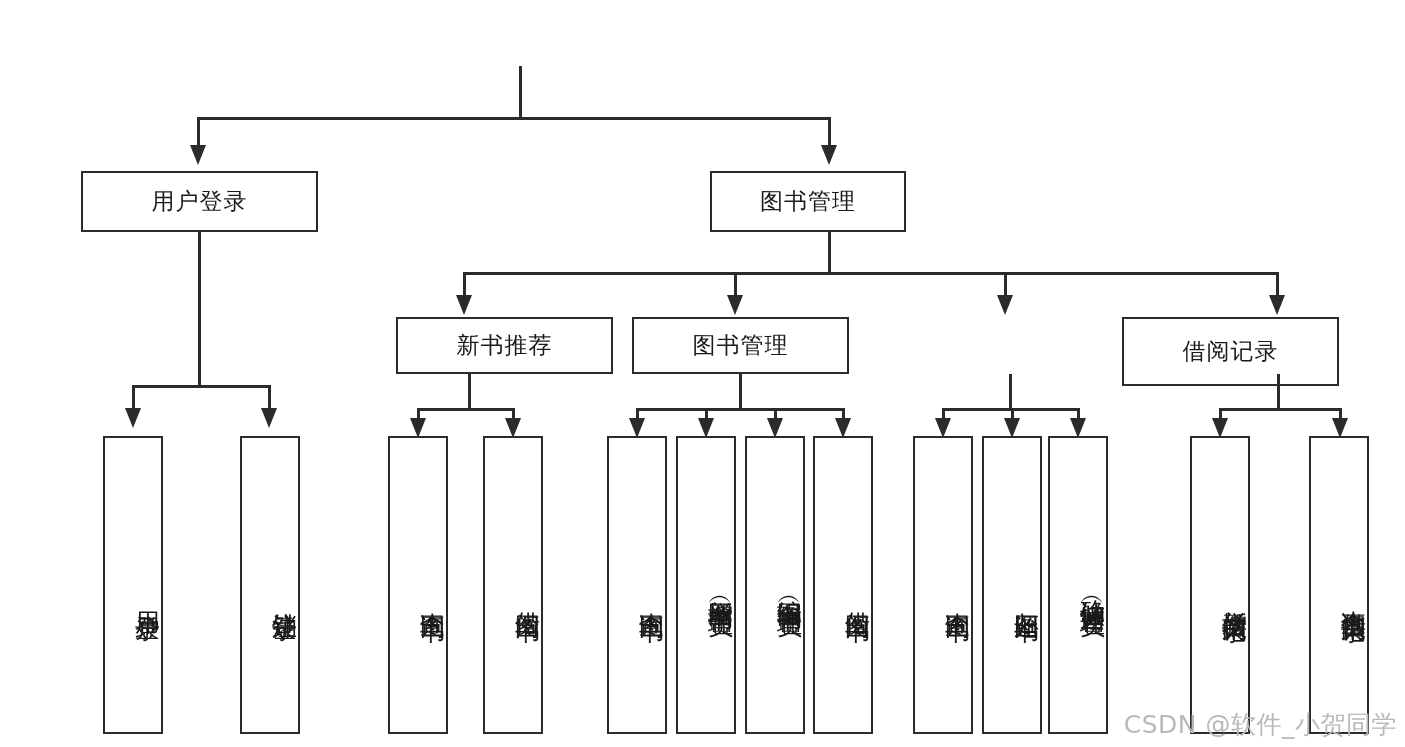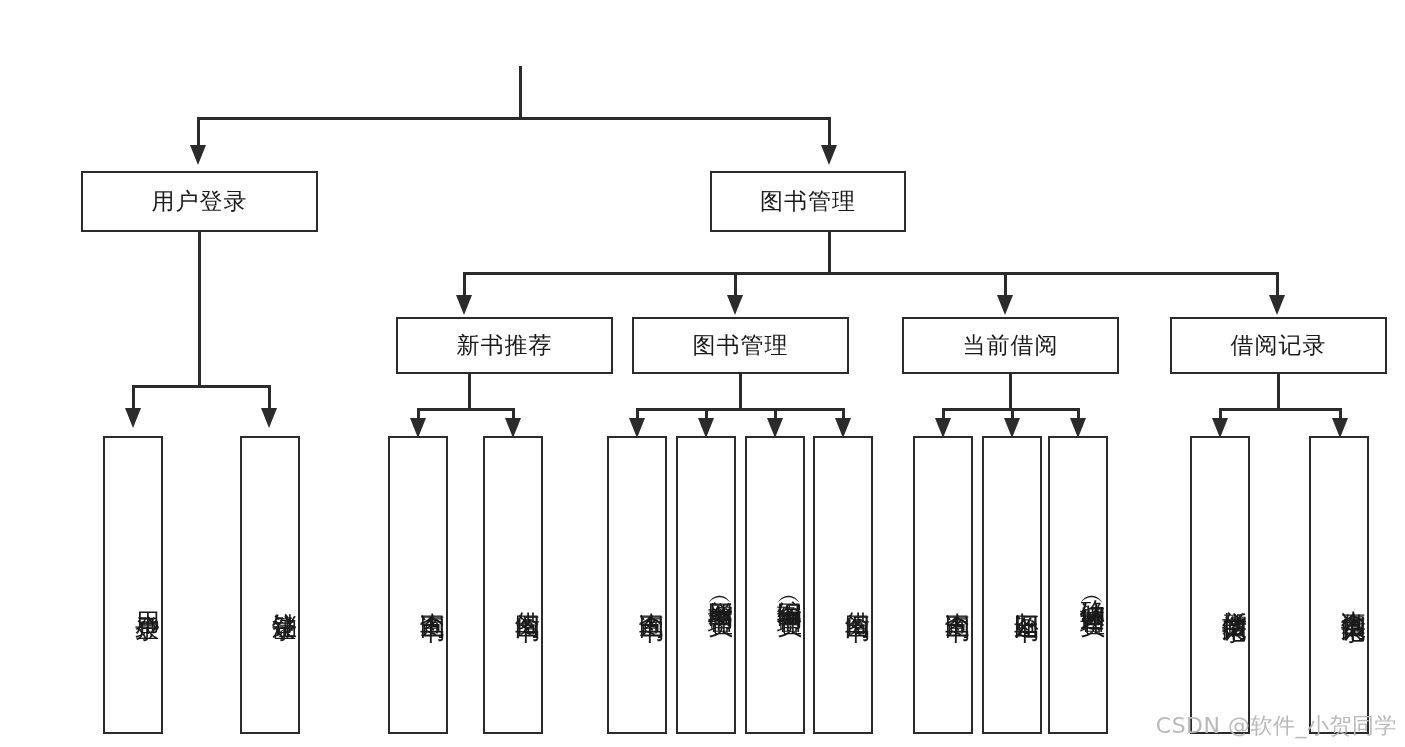--- a/index.html
+++ b/index.html
@@ -61,21 +61,21 @@
     width: 0;
     height: 0;
     border-left: 8px solid transparent;
     border-right: 8px solid transparent;
     border-top: 20px solid #2b2b2b;
   }
   .watermark {
     position: absolute;
     right: 8px;
     bottom: 6px;
-    font-size: 22px;
+    font-size: 25px;
     color: #b9b9b9;
     letter-spacing: 0.5px;
     white-space: nowrap;
   }
 </style>
 </head>
 <body>
 
 <div id="canvas">
 
@@ -111,24 +111,21 @@
   <div class="arrow" style="left:997px; top:295px;"></div>
   <div class="edge v" style="left:1276px; top:272px; height:25px;"></div>
   <div class="arrow" style="left:1269px; top:295px;"></div>
 
   <div class="node horiz" style="left:361px; top:317px; width:217px; height:57px;margin-left:35px;">
     <span>新书推荐</span>
   </div>
   <div class="node horiz" style="left:632px; top:317px; width:217px; height:57px;">
     <span>图书管理</span>
   </div>
-  <div class="node horiz" style="left:902px; top:317px; width:217px; height:57px;">
-    <span>当前借阅</span>
-  </div>
-  <div class="node horiz" style="left:1170px; top:317px; width:217px; height:57px;">
+  <div class="node horiz" style="left:1122px; top:317px; width:217px; height:69px;">
     <span>借阅记录</span>
   </div>
 
   <div class="edge v" style="left:468px; top:374px; height:36px;"></div>
   <div class="edge h" style="left:417px; top:408px; width:97px;"></div>
   <div class="edge v" style="left:417px; top:408px; height:13px;"></div>
   <div class="arrow" style="left:410px; top:418px;"></div>
   <div class="edge v" style="left:512px; top:408px; height:13px;"></div>
   <div class="arrow" style="left:505px; top:418px;"></div>
 

